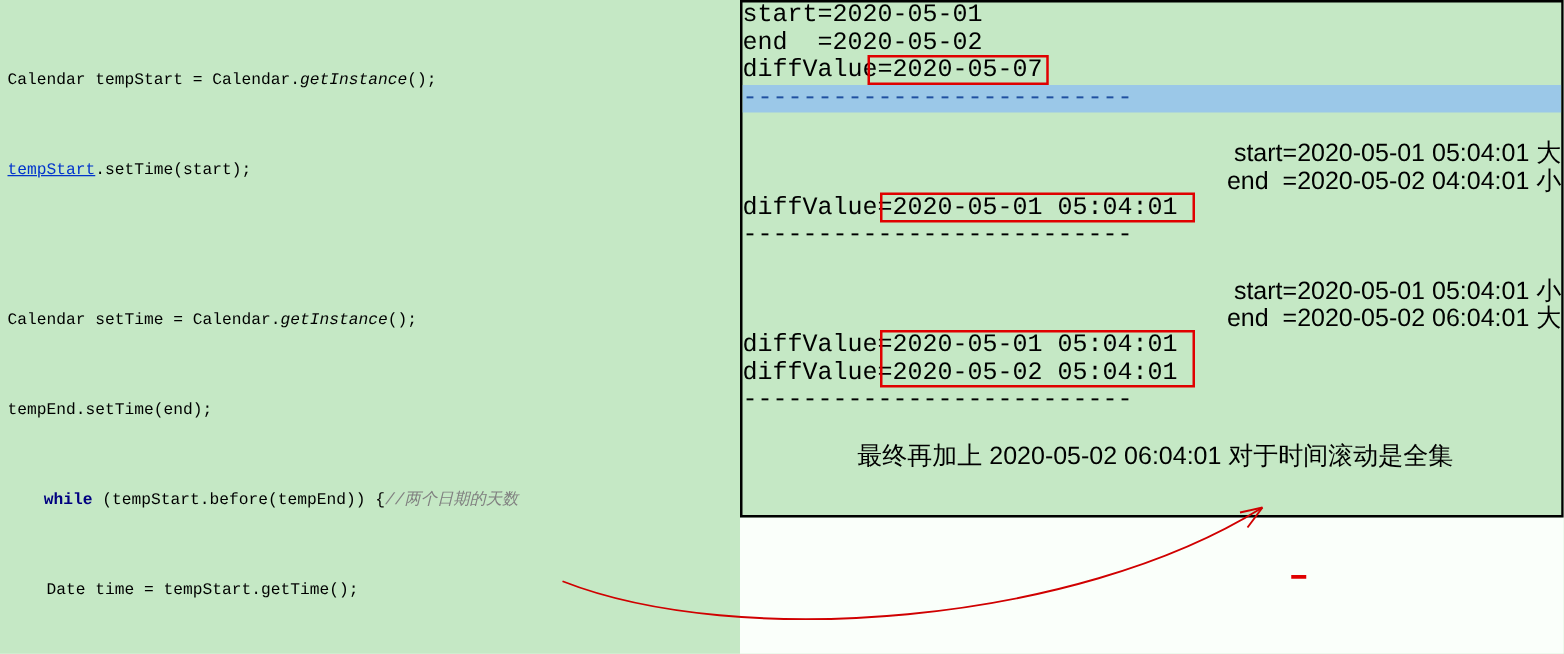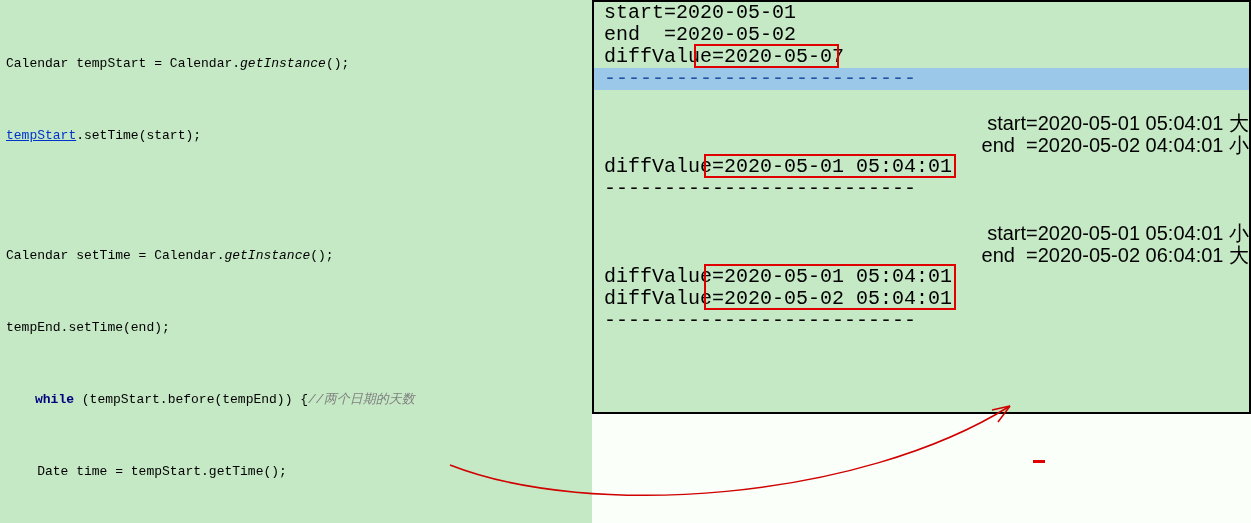--- a/index.html
+++ b/index.html
@@ -38,21 +38,21 @@
     top: 0;
     width: 659px;
     height: 414px;
     border: 2px solid #000;
     background: #c5e8c5;
     font-family: "SimSun", "Courier New", monospace;
     font-size: 20px;
     line-height: 22px;
     overflow: hidden;
   }
-  .right-pane .tline { white-space: pre; padding-left: 10px; position: relative; }
+  .right-pane .tline { white-space: pre; padding-left: 0; position: relative; }
   .blue-dash {
     background: #9bc8e8;
     color: #2050a0;
   }
   .cn { font-family: "SimSun", "Microsoft YaHei", sans-serif; text-align: right; }
   .redbox {
     position: absolute;
     border: 2px solid #e00000;
     pointer-events: none;
   }
@@ -110,20 +110,21 @@
   <div class="tline cn">end  =2020-05-02 04:04:01 小</div>
   <div class="tline">diffValue=2020-05-01 05:04:01</div>
   <div class="tline">--------------------------</div>
   <div class="tline" style="height:22px;"></div>
   <div class="tline cn">start=2020-05-01 05:04:01 小</div>
   <div class="tline cn">end  =2020-05-02 06:04:01 大</div>
   <div class="tline">diffValue=2020-05-01 05:04:01</div>
   <div class="tline">diffValue=2020-05-02 05:04:01</div>
   <div class="tline">--------------------------</div>
   <div class="tline" style="height:22px;"></div>
+  <div class="tline cn final-line"> 最终再加上 2020-05-02 06:04:01 对于时间滚动是全集</div>
 
   <div class="redbox" style="left:100px; top:42px; width:145px; height:24px;"></div>
   <div class="redbox" style="left:110px; top:152px; width:252px; height:24px;"></div>
   <div class="redbox" style="left:110px; top:262px; width:252px; height:46px;"></div>
 </div>
 
 <svg class="arrow-svg" viewBox="0 0 610 130">
   <path d="M 10 85 C 150 140, 420 120, 570 26" stroke="#d00000" stroke-width="1.5" fill="none"></path>
   <path d="M 570 26 L 558 42 M 570 26 L 552 30" stroke="#d00000" stroke-width="1.5" fill="none"></path>
 </svg>

